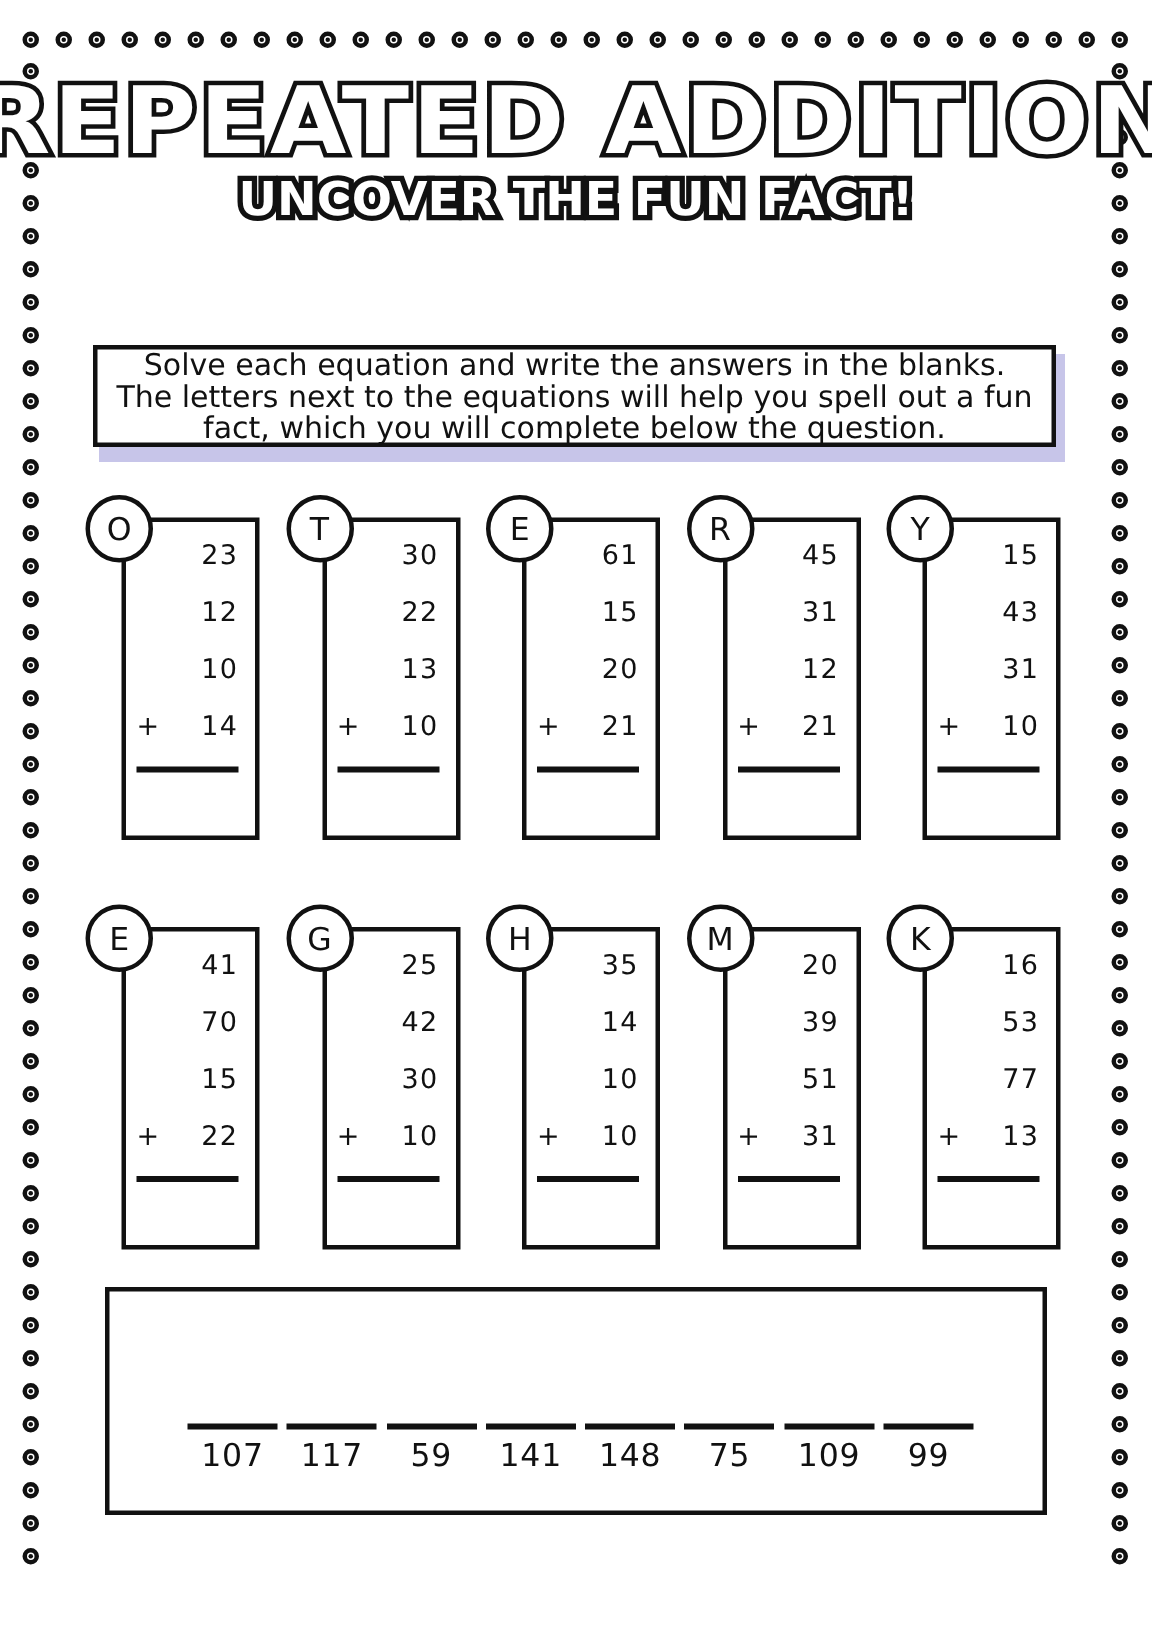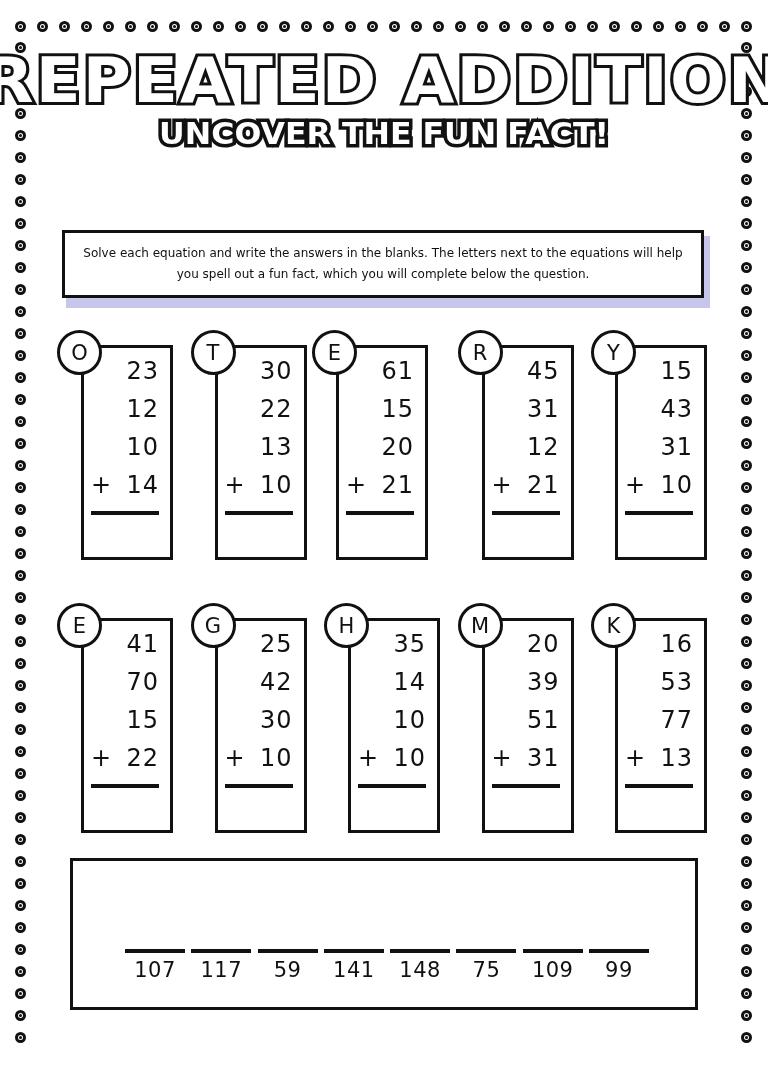--- a/index.html
+++ b/index.html
@@ -115,21 +115,21 @@
     height: 68px;
     background: #ffffff;
     border: 3px solid #111111;
     box-sizing: border-box;
     display: flex;
     align-items: center;
     justify-content: center;
   }
   #instructions-text {
     font-family: "DejaVu Sans", sans-serif;
-    font-size: 12px;
+    font-size: 20px;
     line-height: 21px;
     text-align: center;
     color: #111111;
     padding: 0 12px;
   }
 
   
   .prob-row {
     position: absolute;
     left: 0;
@@ -182,21 +182,21 @@
     left: 24px;
     top: 22px;
     width: 92px;
     text-align: right;
     padding-right: 14px;
     box-sizing: border-box;
     z-index: 2;
   }
   .prob-num {
     font-family: "DejaVu Sans", sans-serif;
-    font-size: 24px;
+    font-size: 18px;
     line-height: 38px;
     font-weight: 500;
     color: #111111;
     letter-spacing: 1px;
   }
   .prob-num.addend-last {
     display: flex;
     justify-content: space-between;
     padding-left: 10px;
   }
@@ -468,21 +468,21 @@
           <div class="prob-num">22</div>
           <div class="prob-num">13</div>
           <div class="prob-num addend-last">
             <span>+</span>
             <span>10</span>
           </div>
           <div class="ans-rule"></div>
         </div>
         <div class="letter-badge">T</div>
       </div>
-      <div class="problem" style="left: 312px;">
+      <div class="problem" style="left: 324px;">
         <div class="prob-box"></div>
         <div class="prob-nums">
           <div class="prob-num">61</div>
           <div class="prob-num">15</div>
           <div class="prob-num">20</div>
           <div class="prob-num addend-last">
             <span>+</span>
             <span>21</span>
           </div>
           <div class="ans-rule"></div>

